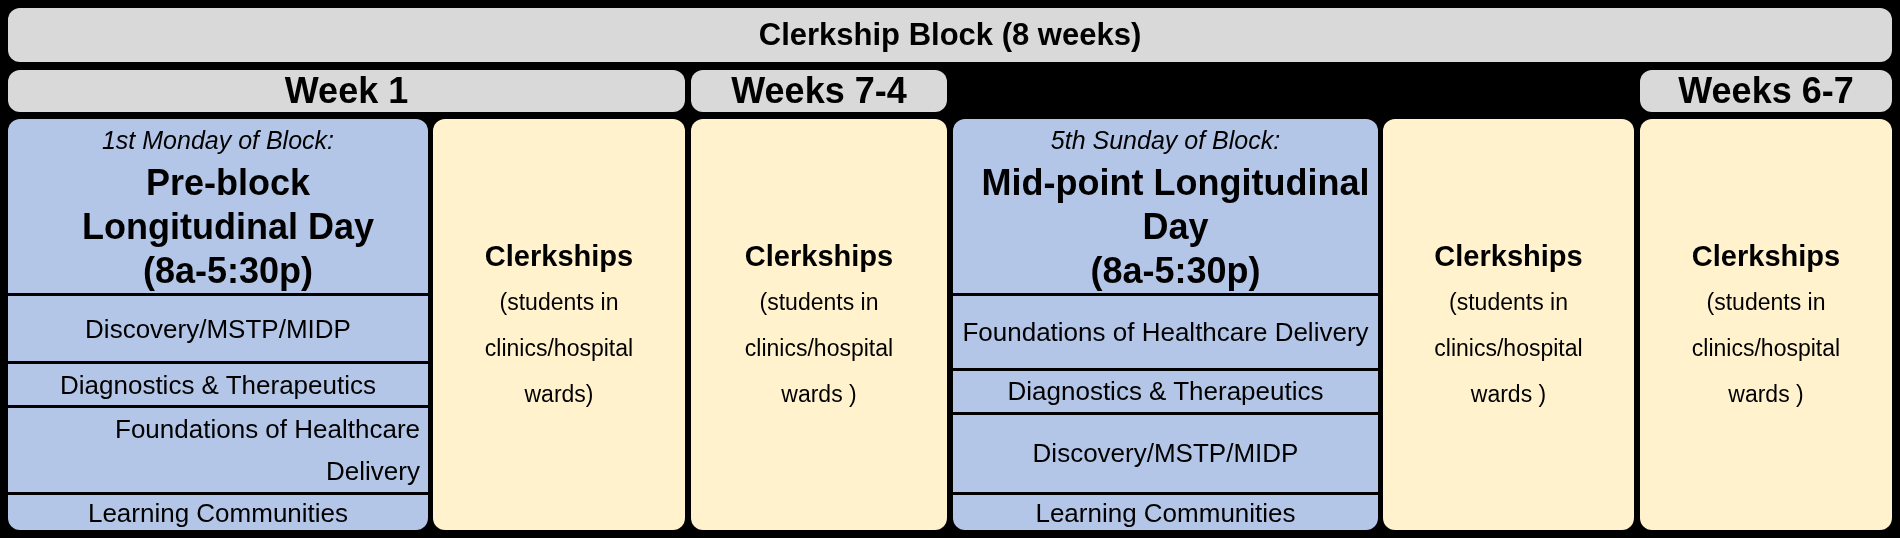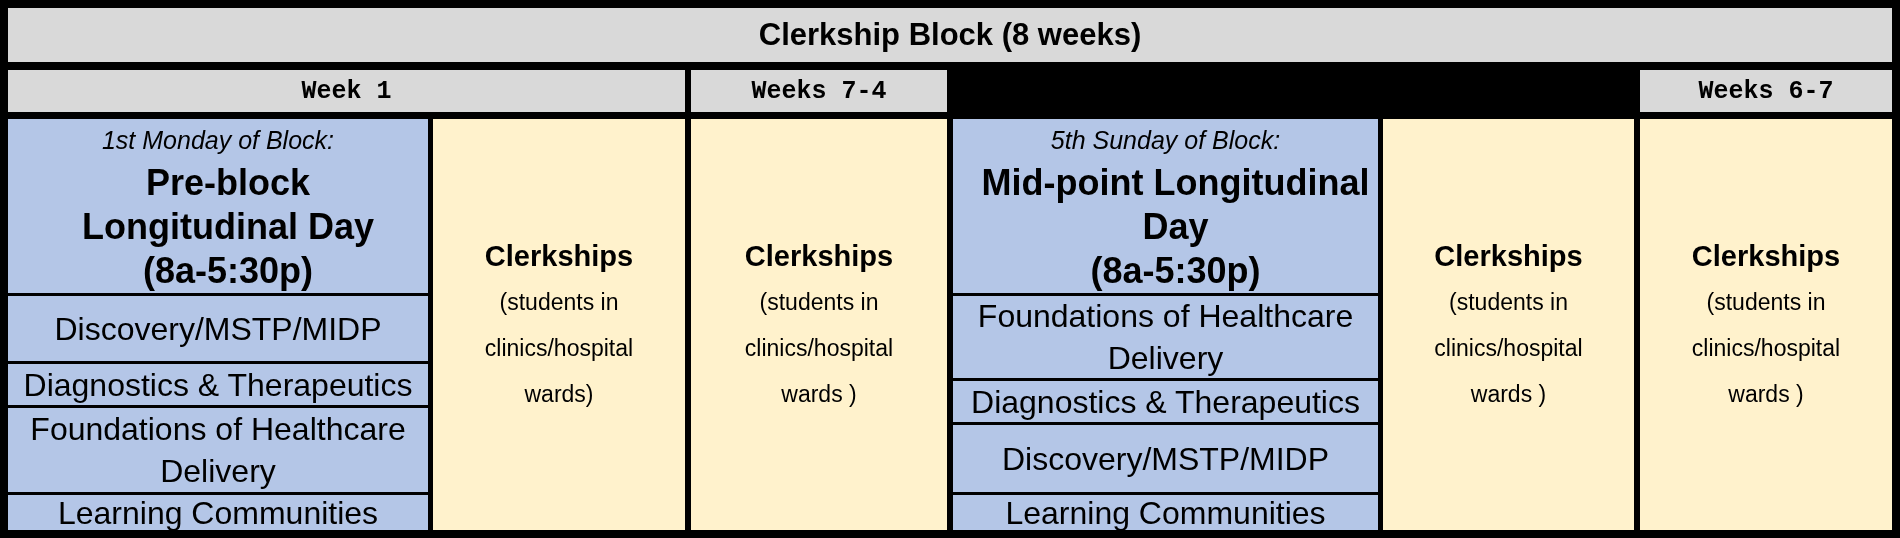--- a/index.html
+++ b/index.html
@@ -8,32 +8,32 @@
     position:relative;
     width:1900px;height:538px;
     background:var(--border,#000);
     padding:8px;
     display:grid;
     grid-template-columns:420px 5px 252px 6px 256px 6px 425px 5px 251px 6px 252px;
     grid-template-rows:54px 8px 42px 7px 411px;
     font-family:"Liberation Sans","DejaVu Sans",sans-serif;
     color:var(--text,#000);
   }
-  .cell{overflow:hidden;}
+  .cell{overflow:hidden;border-radius:12px;}
   .title-cell{
     grid-column:1/-1;grid-row:1;
     background:var(--header-bg,#d9d9d9);
     display:flex;align-items:center;justify-content:center;
     font-size:31px;font-weight:bold;
   }
   .hdr{
     grid-row:3;
     background:var(--header-bg,#d9d9d9);
     display:flex;align-items:center;justify-content:center;
-    font-size:25px;font-weight:bold;font-family:Liberation Mono, monospace;
+    font-size:36px;font-weight:bold;
   }
   .h-w1{grid-column:1/4;}
   .h-w24{grid-column:5;}
   .h-w5{grid-column:7/10;margin-top:48px;}
   .h-w68{grid-column:11;}
   .blue-cell{
     grid-row:5;
     background:var(--blue-bg,#b4c6e7);
     display:flex;flex-direction:column;
   }
@@ -42,22 +42,22 @@
   .b-top{
     flex:1;
     display:flex;flex-direction:column;justify-content:flex-start;align-items:center;
     padding:0 6px;text-align:center;
   }
   .b-intro{font-size:25px;font-style:italic;line-height:42px;}
   .b-name{font-size:36px;font-weight:bold;line-height:44px;margin-left:20px;}
   .b-row{
     border-top:3px solid var(--border,#000);
     display:flex;align-items:center;justify-content:center;
-    text-align:center;
-    font-size:32px;line-height:42px;
+    text-align:right;
+    font-size:26px;line-height:42px;
     padding:0 8px;
   }
   .rw-a{height:88px;}
   .rw-b{height:44px;}
   .rw-c{height:92px;}
   .rw-d{height:38px;}
   .r5-a{height:85px;}
   .r5-b{height:44px;}
   .r5-c{height:91px;}
   .r5-d{height:38px;}

